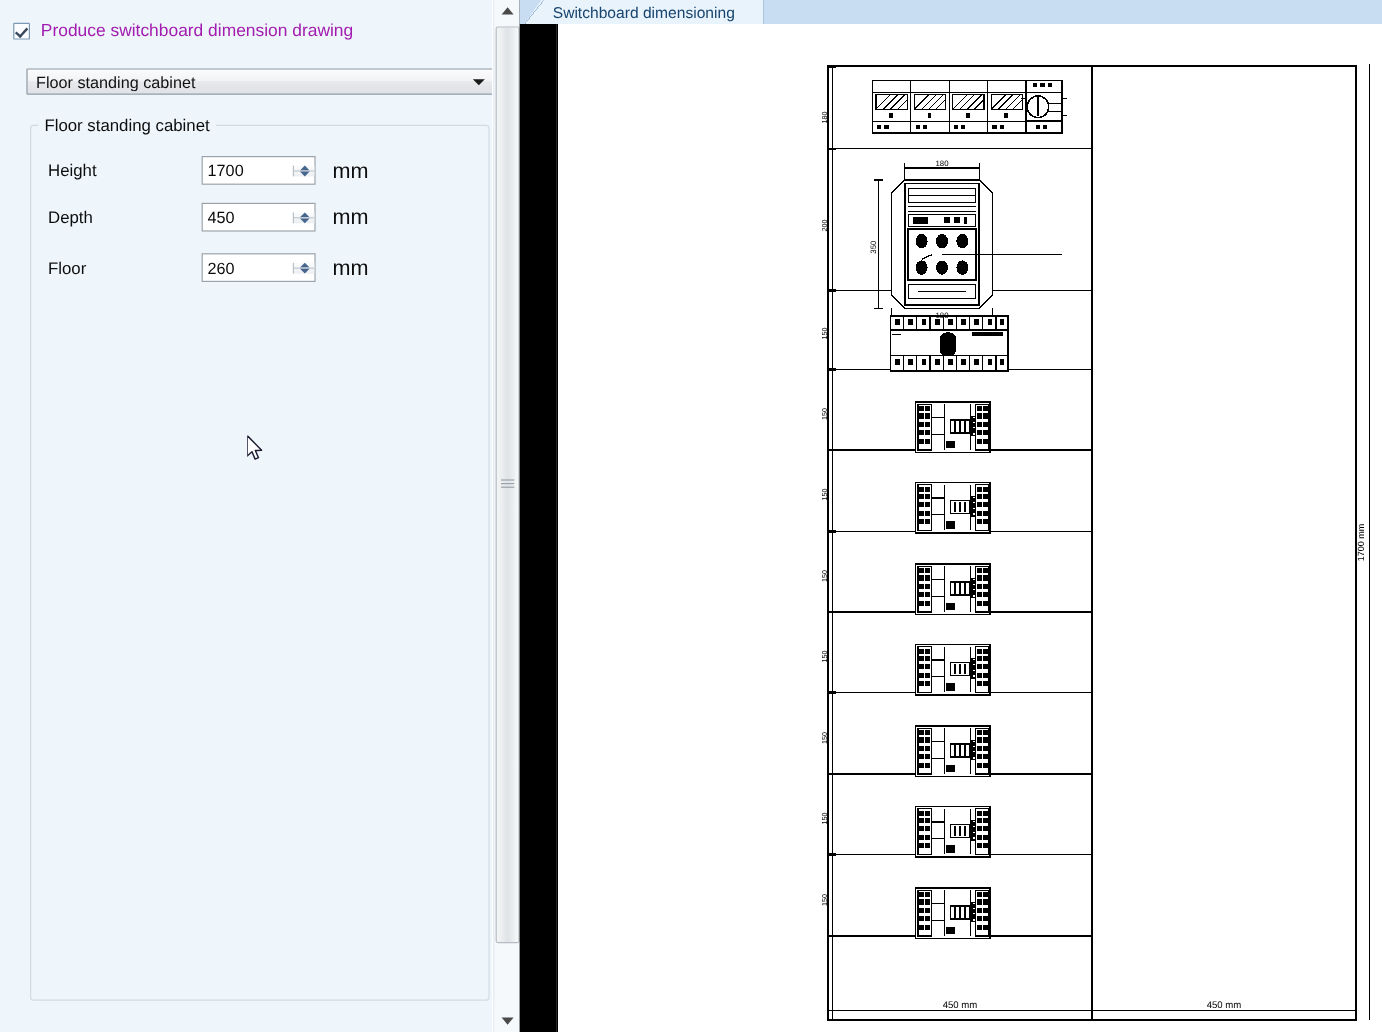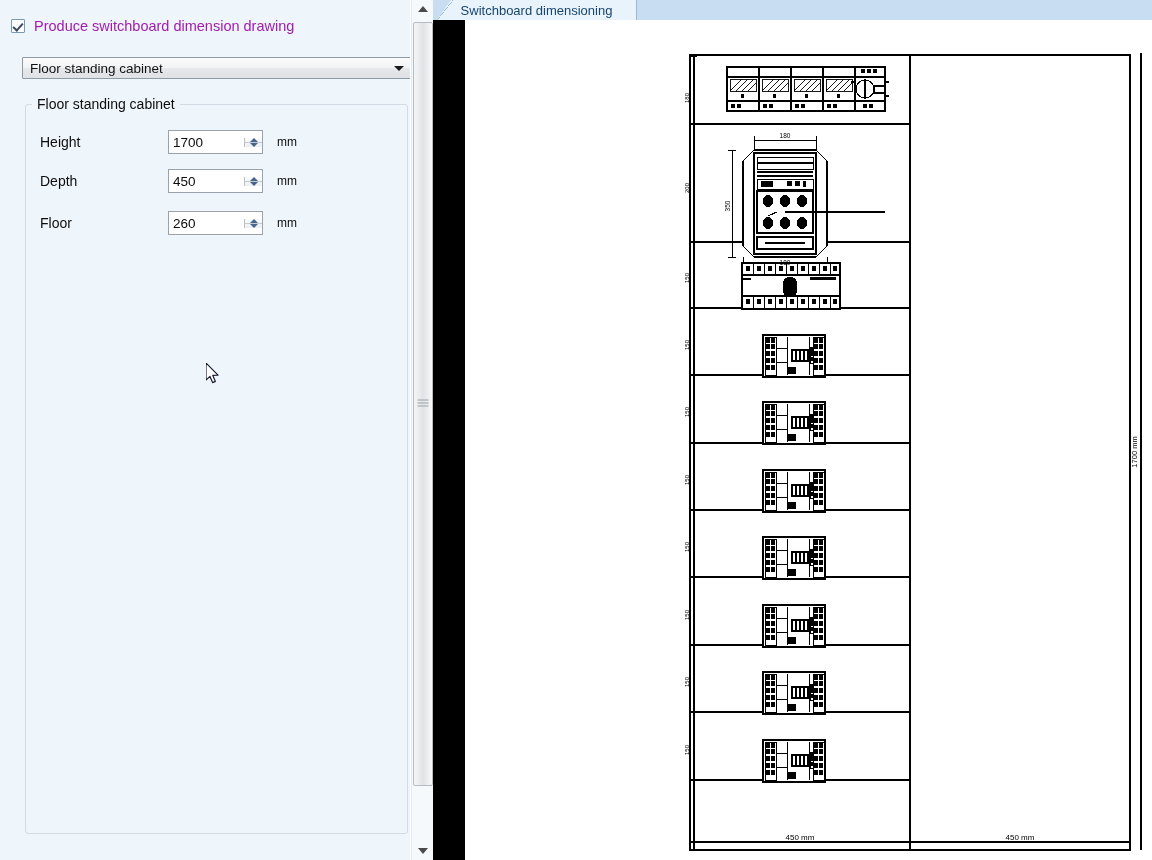--- a/index.html
+++ b/index.html
@@ -160,21 +160,21 @@
     border-bottom: 4px solid #46658c;
   }
   .sp-dn {
     width: 0; height: 0;
     border-left: 4px solid transparent;
     border-right: 4px solid transparent;
     border-top: 4px solid #46658c;
   }
   .unit {
     margin-left: 14px;
-    font-size: 12px;
+    font-size: 18px;
     color: #0d0d0d;
   }
 
   
   #cursor {
     position: absolute;
     left: 206px; top: 363px;
     width: 16px; height: 24px;
     pointer-events: none;
   }

